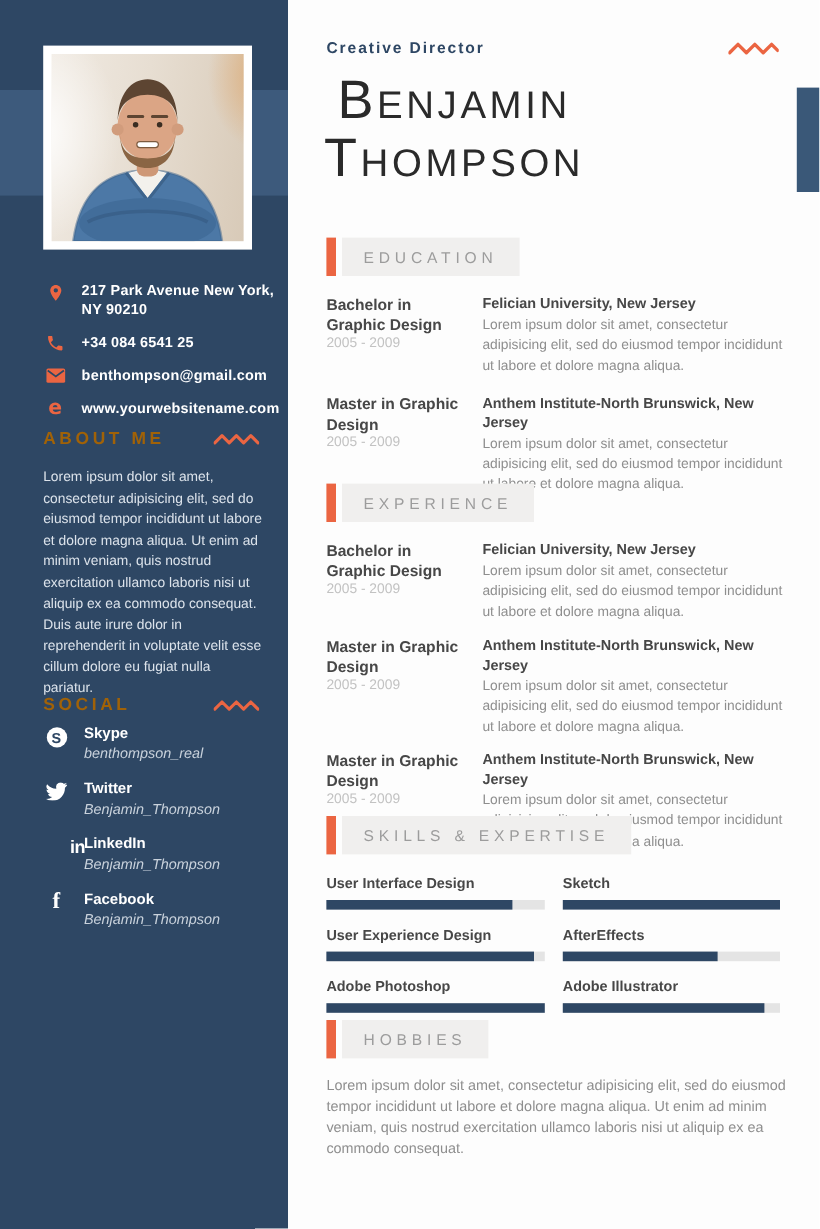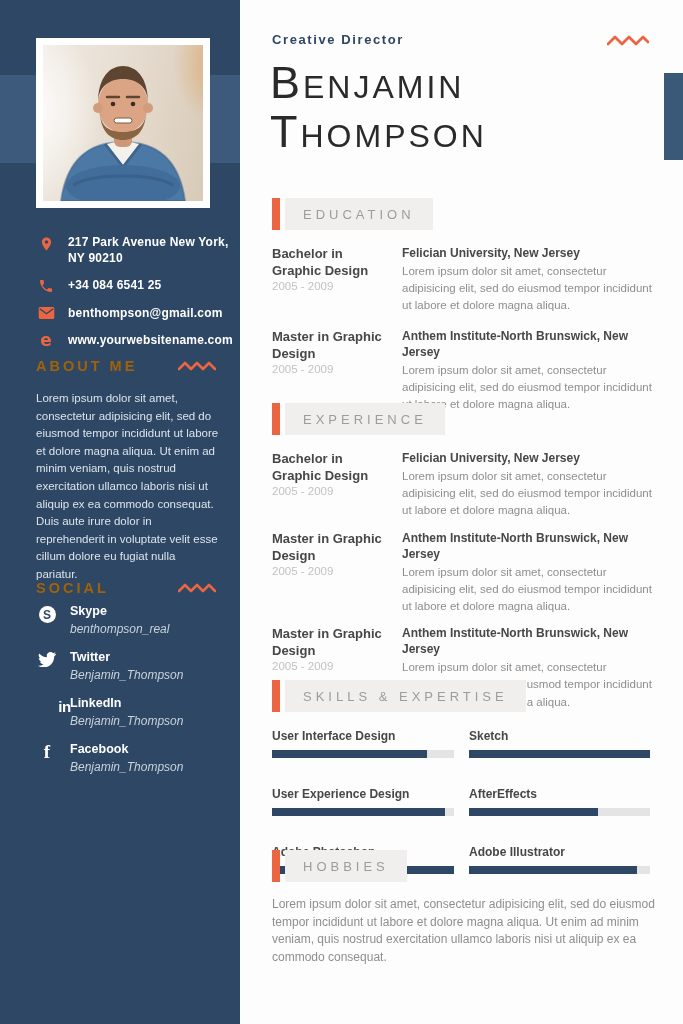--- a/index.html
+++ b/index.html
@@ -39,21 +39,21 @@
   .skype-badge { width:17px; height:17px; border-radius:50%; background:#ffffff; color:#2E4764; font-size:12px; font-weight:bold; display:flex; align-items:center; justify-content:center; }
   .txt-badge { color:#ffffff; font-weight:bold; font-family:"Liberation Serif", serif; }
   .in-badge { font-size:15px; font-family:"Liberation Sans", sans-serif; letter-spacing:-.5px;padding-left:35px; }
   .f-badge { font-size:19px; line-height:16px; }
 
   
   .main { position:absolute; left:240px; top:0; width:443px; height:1024px; background:#fdfdfd; }
   .right-rect { position:absolute; right:0; top:73px; width:19px; height:87px; background:#3A5878; }
   .job-title { position:absolute; left:32px; top:32px; color:#2E4764; font-size:13px; font-weight:bold; letter-spacing:1.6px; }
   .zigzag-top { position:absolute; left:367px; top:34px; }
-  .name { position:absolute; left:30px; top:58px; color:#2A2A2A; font-weight:100; font-variant:small-caps; font-size:45px; line-height:49px; letter-spacing:3px; }
+  .name { position:absolute; left:30px; top:58px; color:#2A2A2A; font-weight:100; font-variant:small-caps; font-size:45px; line-height:49px; letter-spacing:3px;text-align:center; }
   .name span { display:block; }
 
   .section { position:absolute; left:32px; width:388px; }
   .sec-education { top:198px; }
   .sec-experience { top:403px; }
   .sec-skills { top:680px; }
   .sec-hobbies { top:850px; }
 
   .sec-header { display:flex; align-items:stretch; }
   .sec-bar { width:8px; background:#EB6542; flex:0 0 8px; }
@@ -64,21 +64,21 @@
   .edu .entry { margin-bottom:13px; }
   .exp .entry { margin-bottom:10px; }
   .entry-left { width:130px; flex:0 0 130px; }
   .degree { width:112px; color:#474747; font-size:13px; font-weight:bold; line-height:17px; }
   .period { color:#C2C2C2; font-size:11.5px; margin-top:1px; }
   .entry-right { flex:1; }
   .school { color:#474747; font-size:12px; font-weight:bold; line-height:16px; }
   .desc { color:#8E8E8E; font-size:11.5px; line-height:17.2px; margin-top:2px; }
 
   .skills-grid { margin-top:17px; display:grid; grid-template-columns:182px 181px; column-gap:15px; }
-  .skill { margin-bottom:29px; }
+  .skill { margin-bottom:14px; }
   .skill-name { color:#474747; font-size:12px; font-weight:bold; margin-bottom:7px; }
   .bar-track { width:100%; height:8px; background:#E4E4E4; }
   .bar-fill { height:8px; background:#2E4764; }
 
   .hobbies-text { margin-top:14px; color:#8E8E8E; font-size:12px; line-height:17.6px; width:390px; }
 </style>
 </head>
 <body>
 
 <div class="page">

